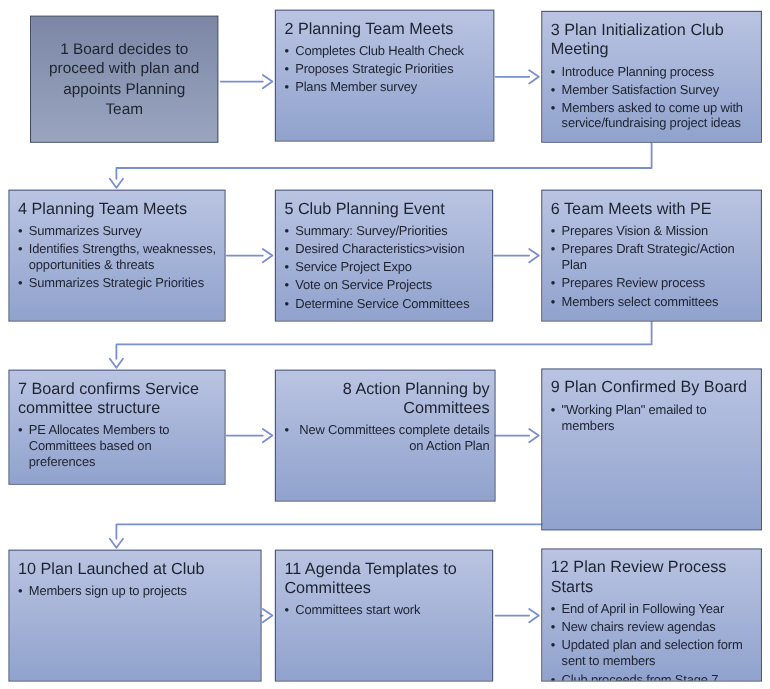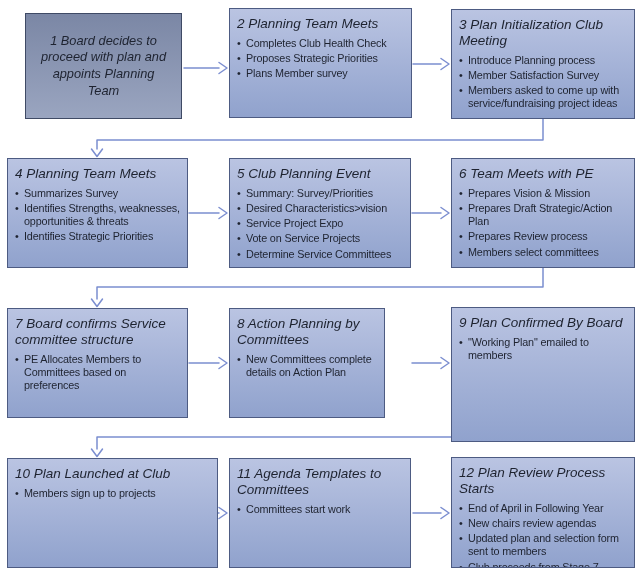--- a/index.html
+++ b/index.html
@@ -54,21 +54,20 @@
     display: flex;
     align-items: center;
     justify-content: center;
     text-align: center;
     padding: 6px 10px;
   }
   .box-title {
     font-size: 13.5px;
     line-height: 1.18;
     margin-bottom: 5px;
-    font-style: italic;
   }
   .box.dark .box-title {
     font-size: 12.8px;
     line-height: 1.3;
     margin-bottom: 0;
   }
   .bullets {
     list-style: none;
     margin: 0;
     padding: 0;
@@ -87,22 +86,22 @@
     left: 0;
     top: 0;
   }
   
   .pos-1  { left: 25px;  top: 13px;  width: 157px; height: 106px; }
   .pos-2  { left: 229px; top: 8px;   width: 183px; height: 110px; }
   .pos-3  { left: 451px; top: 9px;   width: 184px; height: 110px; }
   .pos-4  { left: 7px;   top: 158px; width: 181px; height: 110px; }
   .pos-5  { left: 229px; top: 158px; width: 182px; height: 110px; }
   .pos-6  { left: 451px; top: 158px; width: 184px; height: 110px; }
-  .pos-7  { left: 7px;   top: 308px; width: 181px; height: 110px; }
-  .pos-8  { left: 229px; top: 308px; width: 156px; height: 110px; }
+  .pos-7  { left: 7px;   top: 308px; width: 181px; height: 96px; }
+  .pos-8  { left: 229px; top: 308px; width: 184px; height: 110px; text-align: right; }
   .pos-9  { left: 451px; top: 307px; width: 184px; height: 135px; }
   .pos-10 { left: 7px;   top: 458px; width: 211px; height: 110px; }
   .pos-11 { left: 229px; top: 458px; width: 182px; height: 110px; }
   .pos-12 { left: 451px; top: 457px; width: 184px; height: 111px; }
 </style>
 </head>
 <body>
 
 <div class="canvas">
 
@@ -180,21 +179,21 @@
       <li>Member Satisfaction Survey</li>
       <li>Members asked to come up with service/fundraising project ideas</li>
     </ul>
   </div>
 
   <div class="box pos-4">
     <div class="box-title">4 Planning Team Meets</div>
     <ul class="bullets">
       <li>Summarizes Survey</li>
       <li>Identifies Strengths, weaknesses, opportunities &amp; threats</li>
-      <li>Identifies Strategic Priorities</li>
+      <li>Summarizes Strategic Priorities</li>
     </ul>
   </div>
 
   <div class="box pos-5">
     <div class="box-title">5 Club Planning Event</div>
     <ul class="bullets">
       <li>Summary: Survey/Priorities</li>
       <li>Desired Characteristics&gt;vision</li>
       <li>Service Project Expo</li>
       <li>Vote on Service Projects</li>

